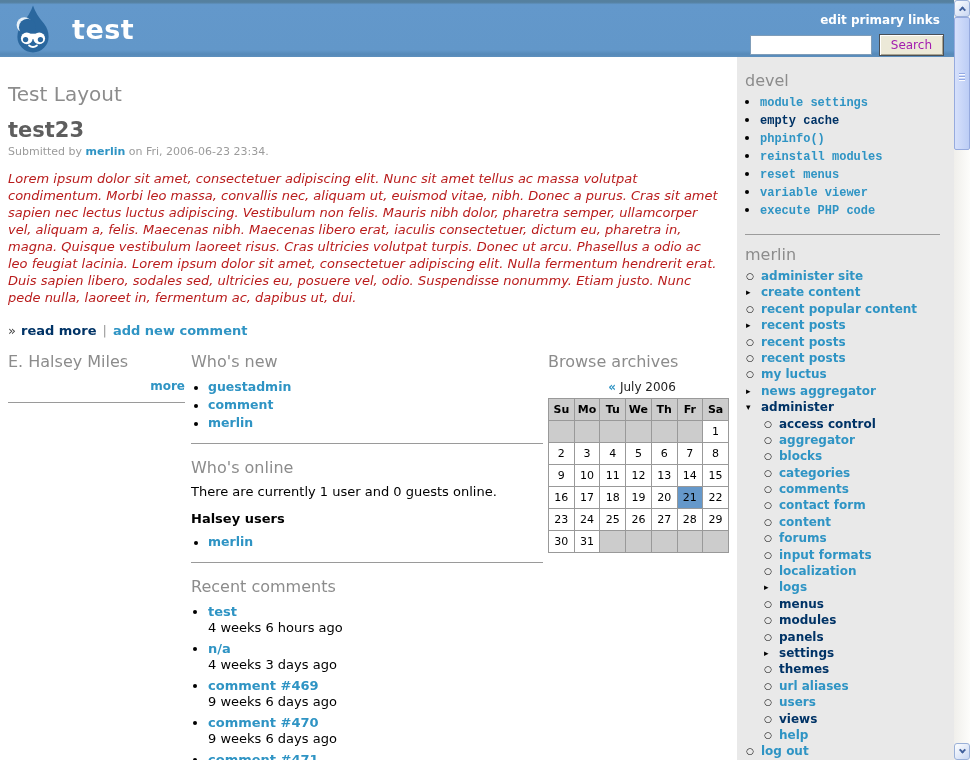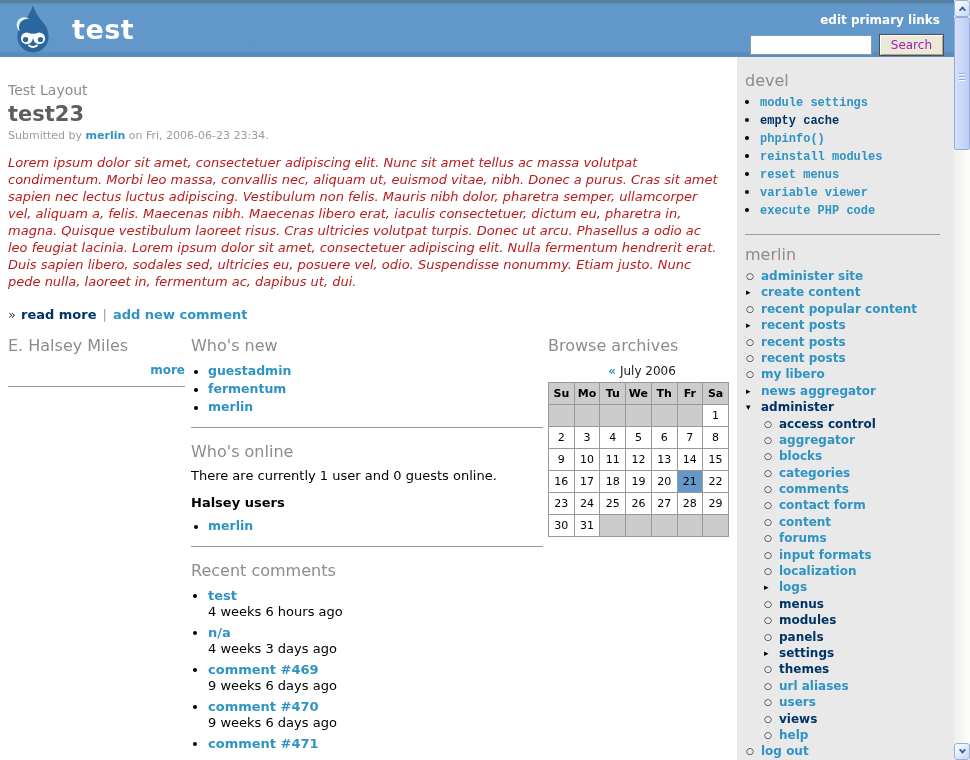--- a/index.html
+++ b/index.html
@@ -31,21 +31,21 @@
   .sidebar { flex:1; background:#e9e9e9; padding:8px 8px 0 8px; overflow:hidden; }
 
   a { text-decoration:none; cursor:pointer; }
   .link { color:#2f94c4; }
   .visited { color:#036; }
   hr.div { border:none; border-top:1px solid #9a9a9a; }
 
   
   .breadcrumb { font-size:12px; font-weight:bold; color:#333; }
   .breadcrumb .sep { margin:0 4px; color:#222; }
-  .page-title { font-size:14px; color:#8c8c8c; margin:16px 0 4px 0; }
+  .page-title { font-size:20px; color:#8c8c8c; margin:16px 0 12px 0; }
   .node-title { font-size:21px; font-weight:bold; color:#5e5e5e; }
   .submitted { font-size:11px; color:#9b9b9b; margin:3px 0 12px 0; }
   .submitted a { font-weight:bold; }
   .node-body { font-size:13px; line-height:17px; color:#b91c1c; width:712px;font-style:italic; }
   .node-links { margin:17px 0 10px 0; font-size:13px; font-weight:bold; }
   .node-links .arrow { color:#444; margin-right:5px; font-weight:normal; }
   .node-links .sep { color:#999; margin:0 6px; font-weight:normal; }
 
   .columns { display:flex; margin-top:14px; }
   .block-title { font-size:16px; color:#8c8c8c; }
@@ -158,21 +158,21 @@
           <div class="col-left">
             <div class="block-title">E. Halsey Miles</div>
             <div class="more-row"><a class="link">more</a></div>
             <hr class="div">
           </div>
 
           <div class="col-mid">
             <div class="block-title">Who's new</div>
             <ul class="users">
               <li><a class="link">guestadmin</a></li>
-                <li><a class="link">fermentum</a></li>
+                <li><a class="link">comment</a></li>
                 <li><a class="link">merlin</a></li>
             </ul>
             <hr class="div">
 
             <div class="block-title">Who's online</div>
             <div class="status-line">There are currently 1 user and 0 guests online.</div>
             <div class="sub-title">Halsey users</div>
             <ul class="users">
               <li><a class="link">merlin</a></li>
             </ul>
@@ -339,21 +339,21 @@
                 <a class=" link">recent posts</a>
               </li>
 
               <li>
                 <span class="b">○</span>
                 <a class=" link">recent posts</a>
               </li>
 
               <li>
                 <span class="b">○</span>
-                <a class=" link">my libero</a>
+                <a class=" link">my luctus</a>
               </li>
 
               <li>
                 <span class="b">▸</span>
                 <a class=" link">news aggregator</a>
               </li>
 
               <li>
                 <span class="b">▾</span>
                 <a class=" visited">administer</a>

